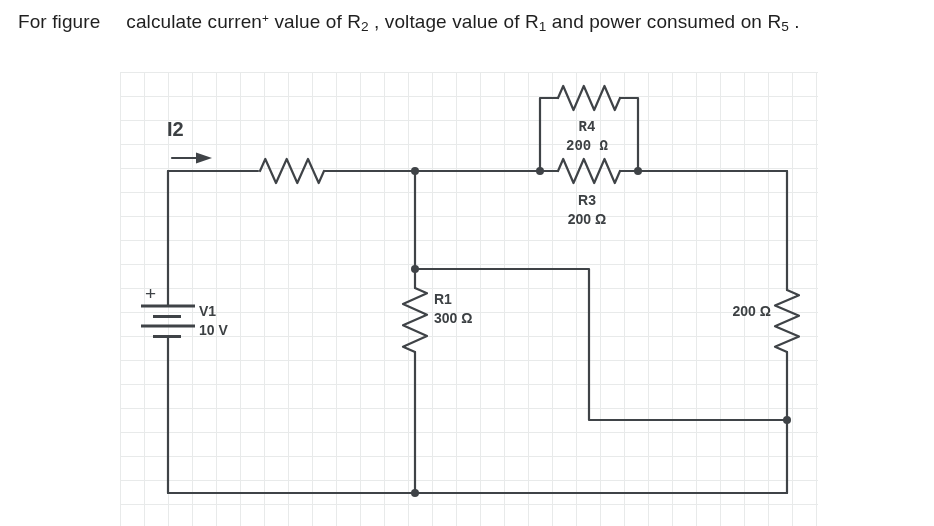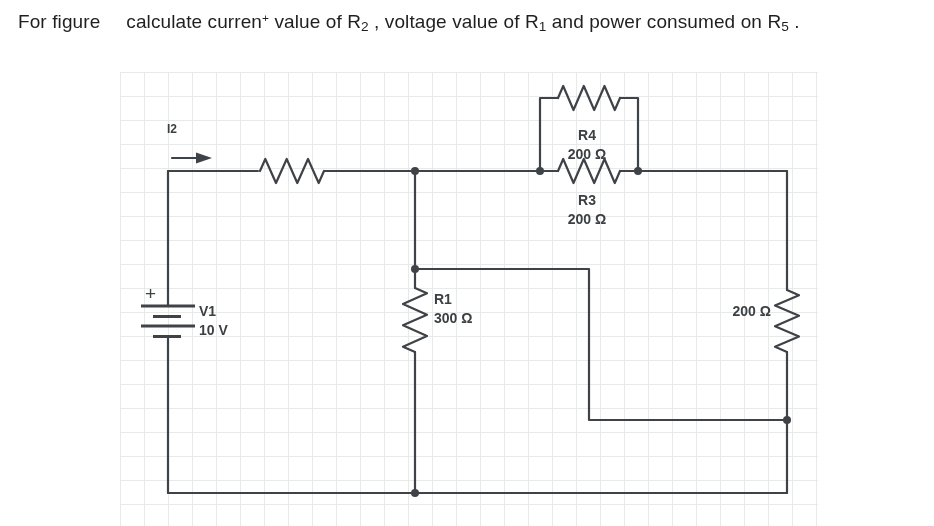--- a/index.html
+++ b/index.html
@@ -21,21 +21,21 @@
       repeating-linear-gradient(to bottom,#e8eaea 0,#e8eaea 1px,transparent 1px,transparent 24px);
   }
   svg.wires{position:absolute;left:0;top:0;}
   .w{stroke:#3f4347;stroke-width:2.2;fill:none;stroke-linejoin:round;stroke-linecap:round;}
   .p{stroke:#3f4347;stroke-width:3;fill:none;stroke-linecap:butt;}
   .d{fill:#3f4347;stroke:none;}
   .ah{fill:#3f4347;stroke:none;}
   .lbl{position:absolute;font-weight:bold;font-size:14px;line-height:19px;color:#3c4043;}
   .center{text-align:center;}
   .right{text-align:right;}
-  .i2{left:167px;top:120px;font-size:12px;}
+  .i2{left:167px;top:120px;font-size:20px;}
   .plus{position:absolute;left:145px;top:283px;font-size:19px;font-weight:normal;color:#3f4347;}
 </style>
 </head>
 <body>
 
 <div class="stage">
 
   <div class="title"><span class="gap">For figure</span><span>calculate curren</span><sup>+</sup><span> value of R</span><sub>2</sub><span> , voltage value of R</span><sub>1</sub><span> and power consumed on R</span><sub>5</sub><span> .</span></div>
 
   <div class="grid"></div>
@@ -88,21 +88,21 @@
   <div class="lbl i2">I2</div>
 
   <span class="plus">+</span>
 
   <div class="lbl" style="left:199px;top:302px;">
     <div>V1</div>
     <div>10 V</div>
   </div>
 
 
-  <div class="lbl center" style="left:547px;top:126px;width:80px;">
+  <div class="lbl center" style="left:547px;top:118px;width:80px;font-family:Liberation Mono, monospace;">
     <div>R4</div>
     <div>200 Ω</div>
   </div>
 
   <div class="lbl center" style="left:547px;top:191px;width:80px;">
     <div>R3</div>
     <div>200 Ω</div>
   </div>
 
   <div class="lbl" style="left:434px;top:290px;">

